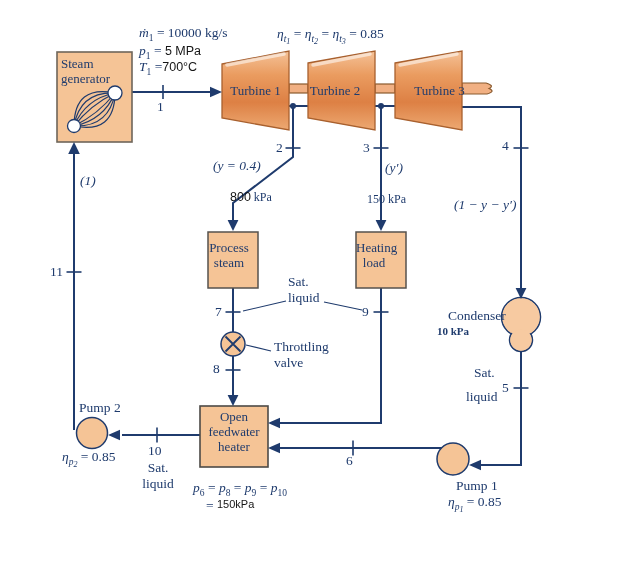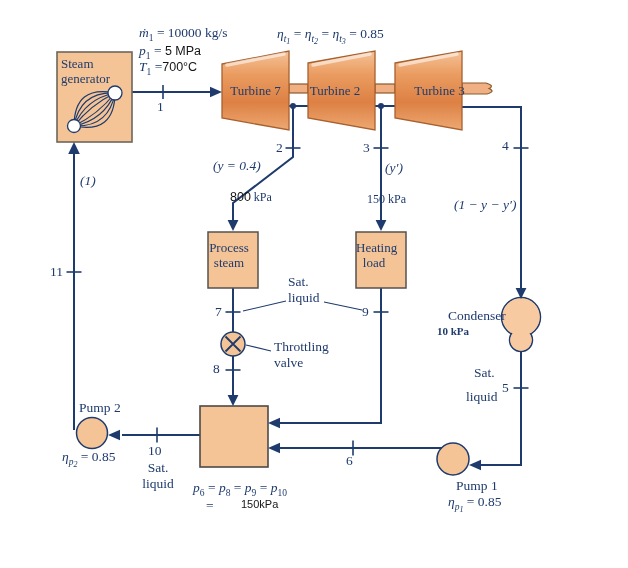--- a/index.html
+++ b/index.html
@@ -139,21 +139,21 @@
   <div>Steam</div>
   <div>generator</div>
 </div>
 
 <div class="lbl" style="left:139px;top:25px;"><span class="it">ṁ</span><sub>1</sub><span> = 10000 kg/s</span></div>
 <div class="lbl" style="left:139px;top:43px;"><span class="it">p</span><sub>1</sub><span> = </span><span class="blk">5 MPa</span></div>
 <div class="lbl" style="left:139px;top:59px;"><span class="it">T</span><sub>1</sub><span> =</span><span class="blk">700°C</span></div>
 
 <div class="lbl" style="left:277px;top:26px;"><span class="it">η</span><sub class="it"><span>t</span><span class="ss">1</span></sub><span> = </span><span class="it">η</span><sub class="it"><span>t</span><span class="ss">2</span></sub><span> = </span><span class="it">η</span><sub class="it"><span>t</span><span class="ss">3</span></sub><span> = 0.85</span></div>
 
-<div class="lbl ctr" style="left:222px;top:83px;width:67px;font-size:13px;">Turbine 7</div>
+<div class="lbl ctr" style="left:222px;top:83px;width:67px;font-size:13px;">Turbine 1</div>
 <div class="lbl ctr" style="left:308px;top:83px;width:54px;font-size:13px;">Turbine 2</div>
 <div class="lbl ctr" style="left:395px;top:83px;width:89px;font-size:13px;">Turbine 3</div>
 
 <div class="lbl" style="left:157px;top:99px;">1</div>
 <div class="lbl it" style="left:80px;top:173px;">(1)</div>
 <div class="lbl" style="left:276px;top:140px;">2</div>
 <div class="lbl it" style="left:213px;top:158px;">(y = 0.4)</div>
 <div class="lbl sm" style="left:183px;top:190px;"><span class="blk">800</span><span> kPa</span></div>
 <div class="lbl" style="left:363px;top:140px;">3</div>
 <div class="lbl it" style="left:385px;top:160px;">(y′)</div>
@@ -183,32 +183,37 @@
 </div>
 <div class="lbl" style="left:213px;top:361px;">8</div>
 
 <div class="lbl" style="left:448px;top:308px;font-family:Liberation Serif, serif;">Condenser</div>
 <div class="lbl xs b" style="left:437px;top:325px;">10 kPa</div>
 
 <div class="lbl" style="left:474px;top:365px;">Sat.</div>
 <div class="lbl" style="left:466px;top:389px;">liquid</div>
 <div class="lbl" style="left:502px;top:380px;">5</div>
 
+<div class="lbl ctr" style="left:200px;top:410px;width:68px;font-size:13px;line-height:1.15;">
+  <div>Open</div>
+  <div>feedwater</div>
+  <div>heater</div>
+</div>
 
 <div class="lbl" style="left:79px;top:400px;">Pump 2</div>
 <div class="lbl" style="left:62px;top:449px;"><span class="it">η</span><sub class="it"><span>p</span><span class="ss">2</span></sub><span> = 0.85</span></div>
 
 <div class="lbl" style="left:148px;top:443px;">10</div>
 <div class="lbl ctr" style="left:133px;top:460px;width:50px;">
   <div>Sat.</div>
   <div>liquid</div>
 </div>
 
 <div class="lbl" style="left:193px;top:480px;"><span class="it">p</span><sub>6</sub><span> = </span><span class="it">p</span><sub>8</sub><span> = </span><span class="it">p</span><sub>9</sub><span> = </span><span class="it">p</span><sub>10</sub></div>
-<div class="lbl" style="left:206px;top:498px;"><span>= </span><span class="blk xs" style="vertical-align:2px;margin-left:24px;">150kPa</span></div>
+<div class="lbl" style="left:206px;top:498px;"><span>= </span><span class="blk xs" style="vertical-align:2px;">150kPa</span></div>
 
 <div class="lbl" style="left:346px;top:453px;">6</div>
 
 <div class="lbl" style="left:456px;top:478px;">Pump 1</div>
 <div class="lbl" style="left:448px;top:494px;"><span class="it">η</span><sub class="it"><span>p</span><span class="ss">1</span></sub><span> = 0.85</span></div>
 
 <div class="lbl" style="left:50px;top:264px;">11</div>
 
 </div>
 

